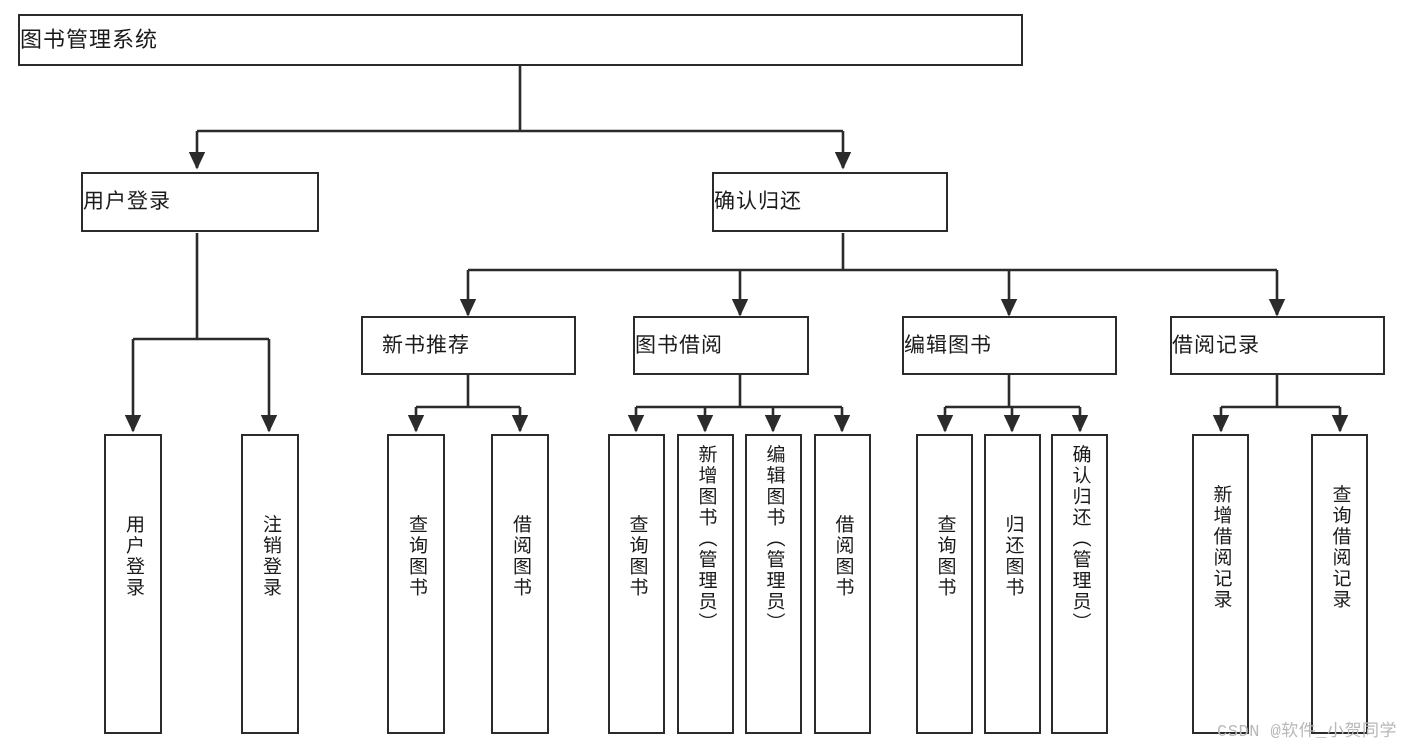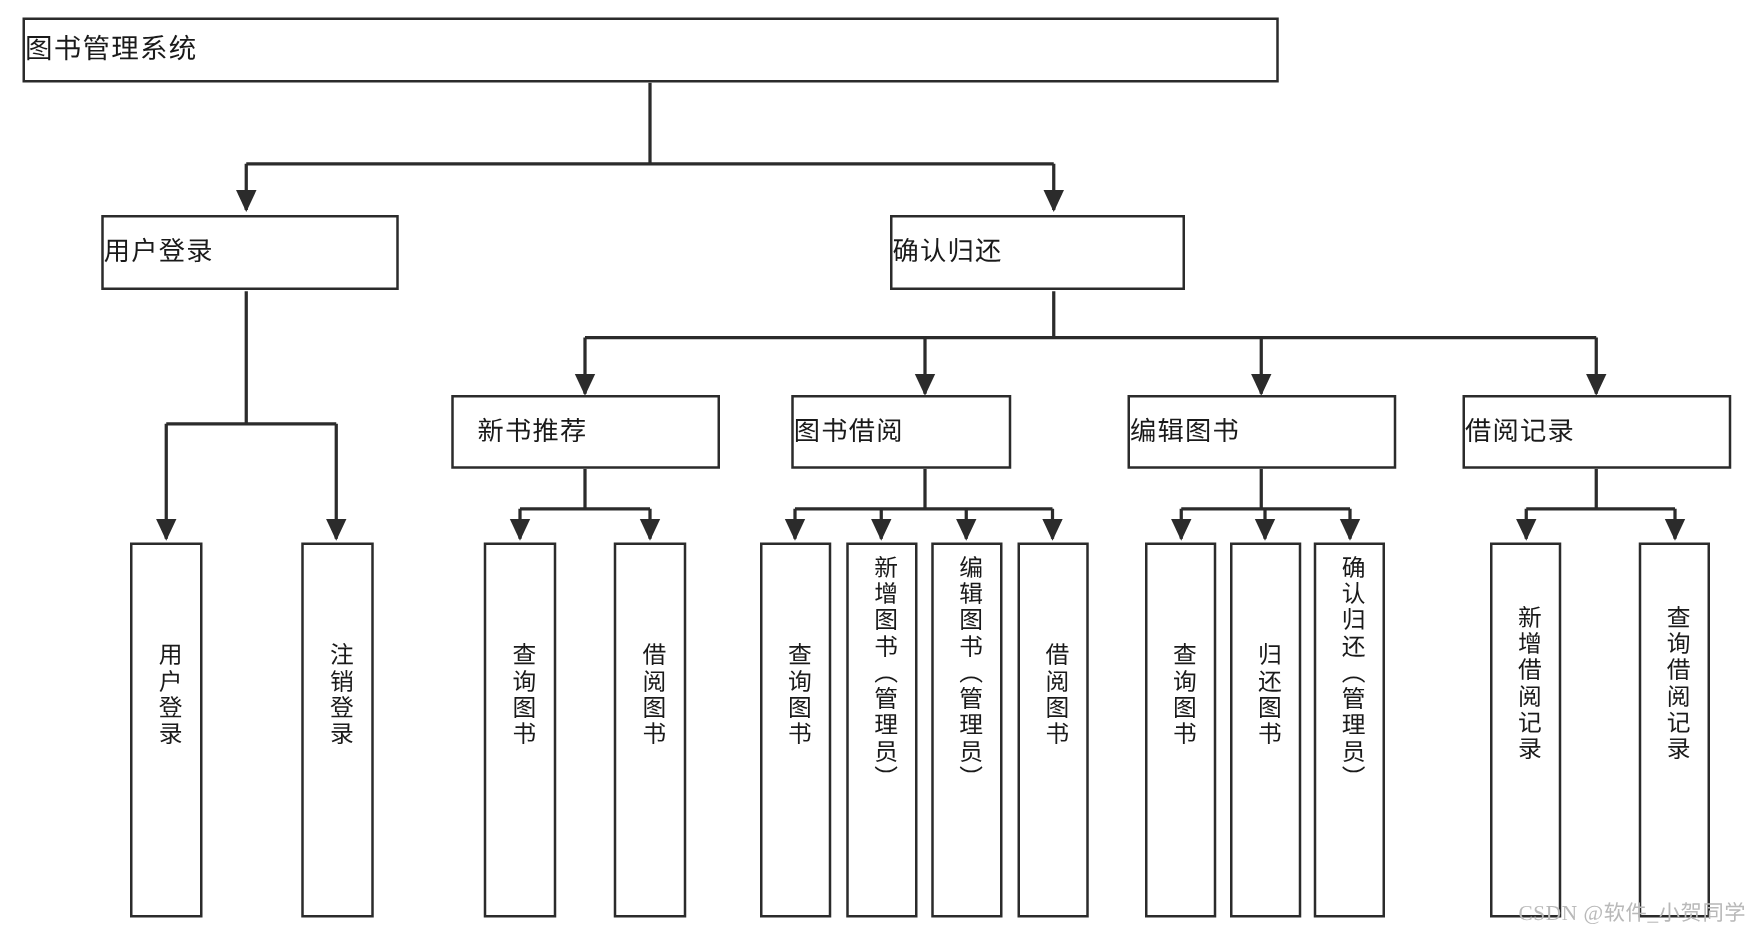--- a/index.html
+++ b/index.html
@@ -62,21 +62,21 @@
   }
   #watermark {
     position: absolute;
     right: 8px;
     bottom: 6px;
     font-size: 17px;
     color: #b9b9b9;
     letter-spacing: 0.5px;
     white-space: nowrap;
     z-index: 5;
-    font-family: Liberation Serif, serif;
+    font-family: Liberation Mono, monospace;
   }
 </style>
 </head>
 <body>
 
 <div id="canvas">
 
   <svg id="edges" viewBox="0 0 1405 747" xmlns="http://www.w3.org/2000/svg">
     <defs>
       <marker id="arrow" viewBox="0 0 12 12" refX="10.5" refY="6" markerWidth="7" markerHeight="7" orient="auto-start-reverse">

